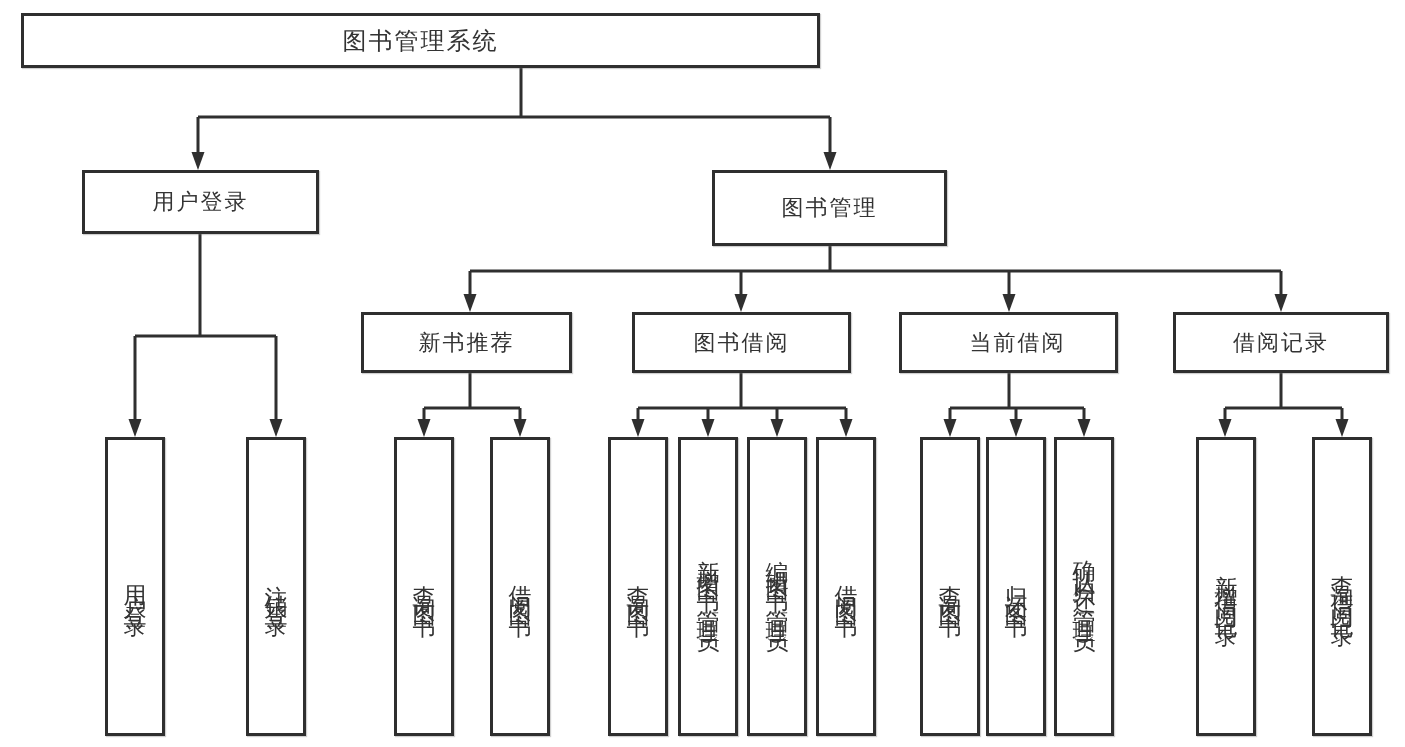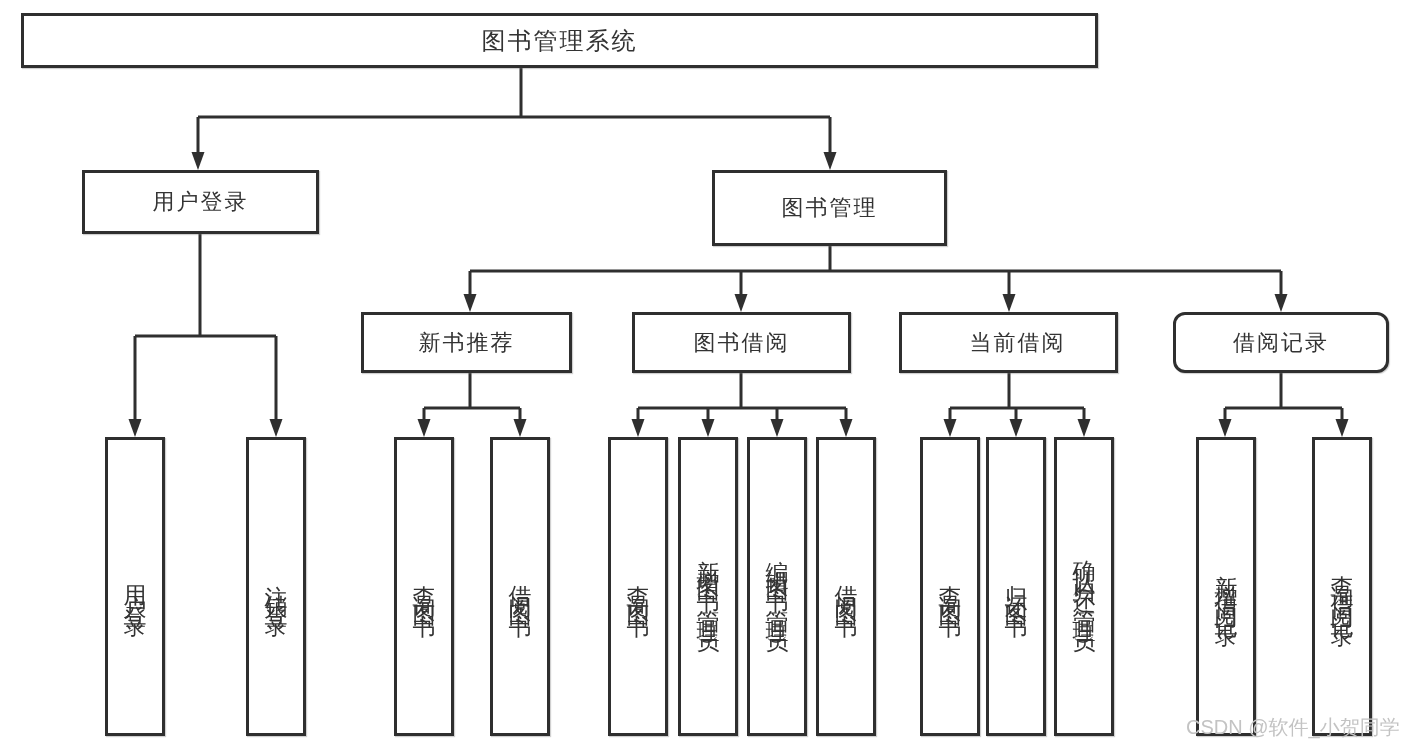--- a/index.html
+++ b/index.html
@@ -100,43 +100,42 @@
       <polygon points="770.5,419 783.5,419 777,437"></polygon>
       <polygon points="839.5,419 852.5,419 846,437"></polygon>
       <polygon points="943.5,419 956.5,419 950,437"></polygon>
       <polygon points="1009.5,419 1022.5,419 1016,437"></polygon>
       <polygon points="1077.5,419 1090.5,419 1084,437"></polygon>
       <polygon points="1218.5,419 1231.5,419 1225,437"></polygon>
       <polygon points="1335.5,419 1348.5,419 1342,437"></polygon>
     </g>
   </svg>
 
-  <div class="node hbox title" style="left:21px; top:13px; width:1077px; height:55px;">图书管理系统</div>
+  <div class="node hbox title" style="left:21px; top:13px; width:799px; height:55px;">图书管理系统</div>
 
   <div class="node hbox" style="left:82px; top:170px; width:237px; height:64px;">用户登录</div>
   <div class="node hbox" style="left:712px; top:170px; width:235px; height:76px;">图书管理</div>
 
   <div class="node hbox" style="left:361px; top:312px; width:211px; height:61px;">新书推荐</div>
   <div class="node hbox" style="left:632px; top:312px; width:219px; height:61px;font-family:Liberation Serif, serif;">图书借阅</div>
   <div class="node hbox" style="left:899px; top:312px; width:219px; height:61px;padding-left:18px;">当前借阅</div>
-  <div class="node hbox" style="left:1173px; top:312px; width:216px; height:61px;border-radius:12px;">借阅记录</div>
+  <div class="node hbox" style="left:1173px; top:312px; width:216px; height:61px;">借阅记录</div>
 
   <div class="node vbox" style="left:105px; top:437px; width:60px; height:299px;">用户登录</div>
   <div class="node vbox" style="left:246px; top:437px; width:60px; height:299px;">注销登录</div>
 
   <div class="node vbox" style="left:394px; top:437px; width:60px; height:299px;">查询图书</div>
   <div class="node vbox" style="left:490px; top:437px; width:60px; height:299px;">借阅图书</div>
 
   <div class="node vbox" style="left:608px; top:437px; width:60px; height:299px;">查询图书</div>
   <div class="node vbox" style="left:678px; top:437px; width:60px; height:299px;">新增图书（管理员）</div>
   <div class="node vbox" style="left:747px; top:437px; width:60px; height:299px;">编辑图书（管理员）</div>
   <div class="node vbox" style="left:816px; top:437px; width:60px; height:299px;">借阅图书</div>
 
   <div class="node vbox" style="left:920px; top:437px; width:60px; height:299px;">查询图书</div>
   <div class="node vbox" style="left:986px; top:437px; width:60px; height:299px;">归还图书</div>
   <div class="node vbox" style="left:1054px; top:437px; width:60px; height:299px;">确认归还（管理员）</div>
 
   <div class="node vbox" style="left:1196px; top:437px; width:60px; height:299px;">新增借阅记录</div>
   <div class="node vbox" style="left:1312px; top:437px; width:60px; height:299px;">查询借阅记录</div>
 
-  <div class="watermark">CSDN @软件_小贺同学</div>
 
 </div>
 
 </body></html>

